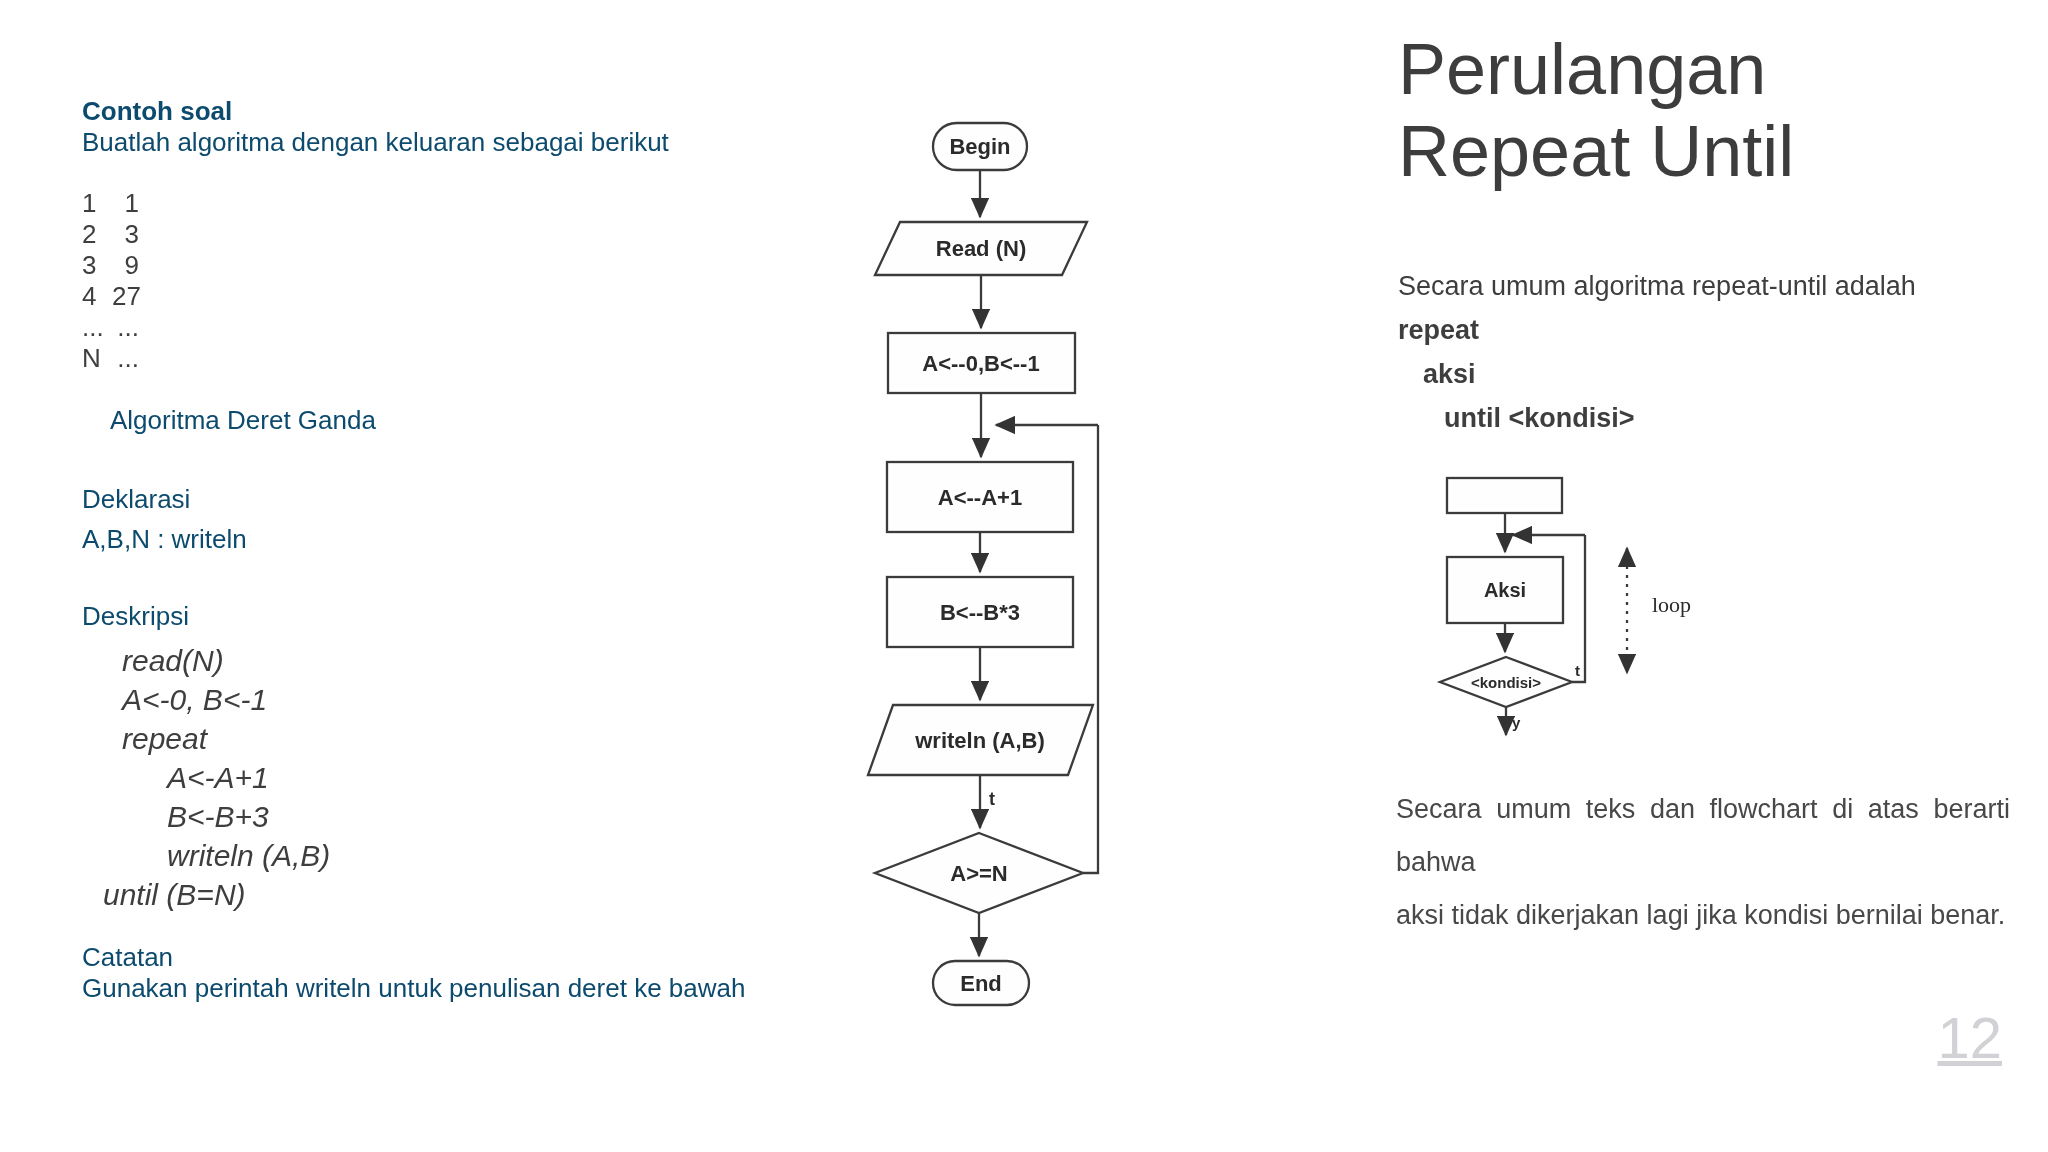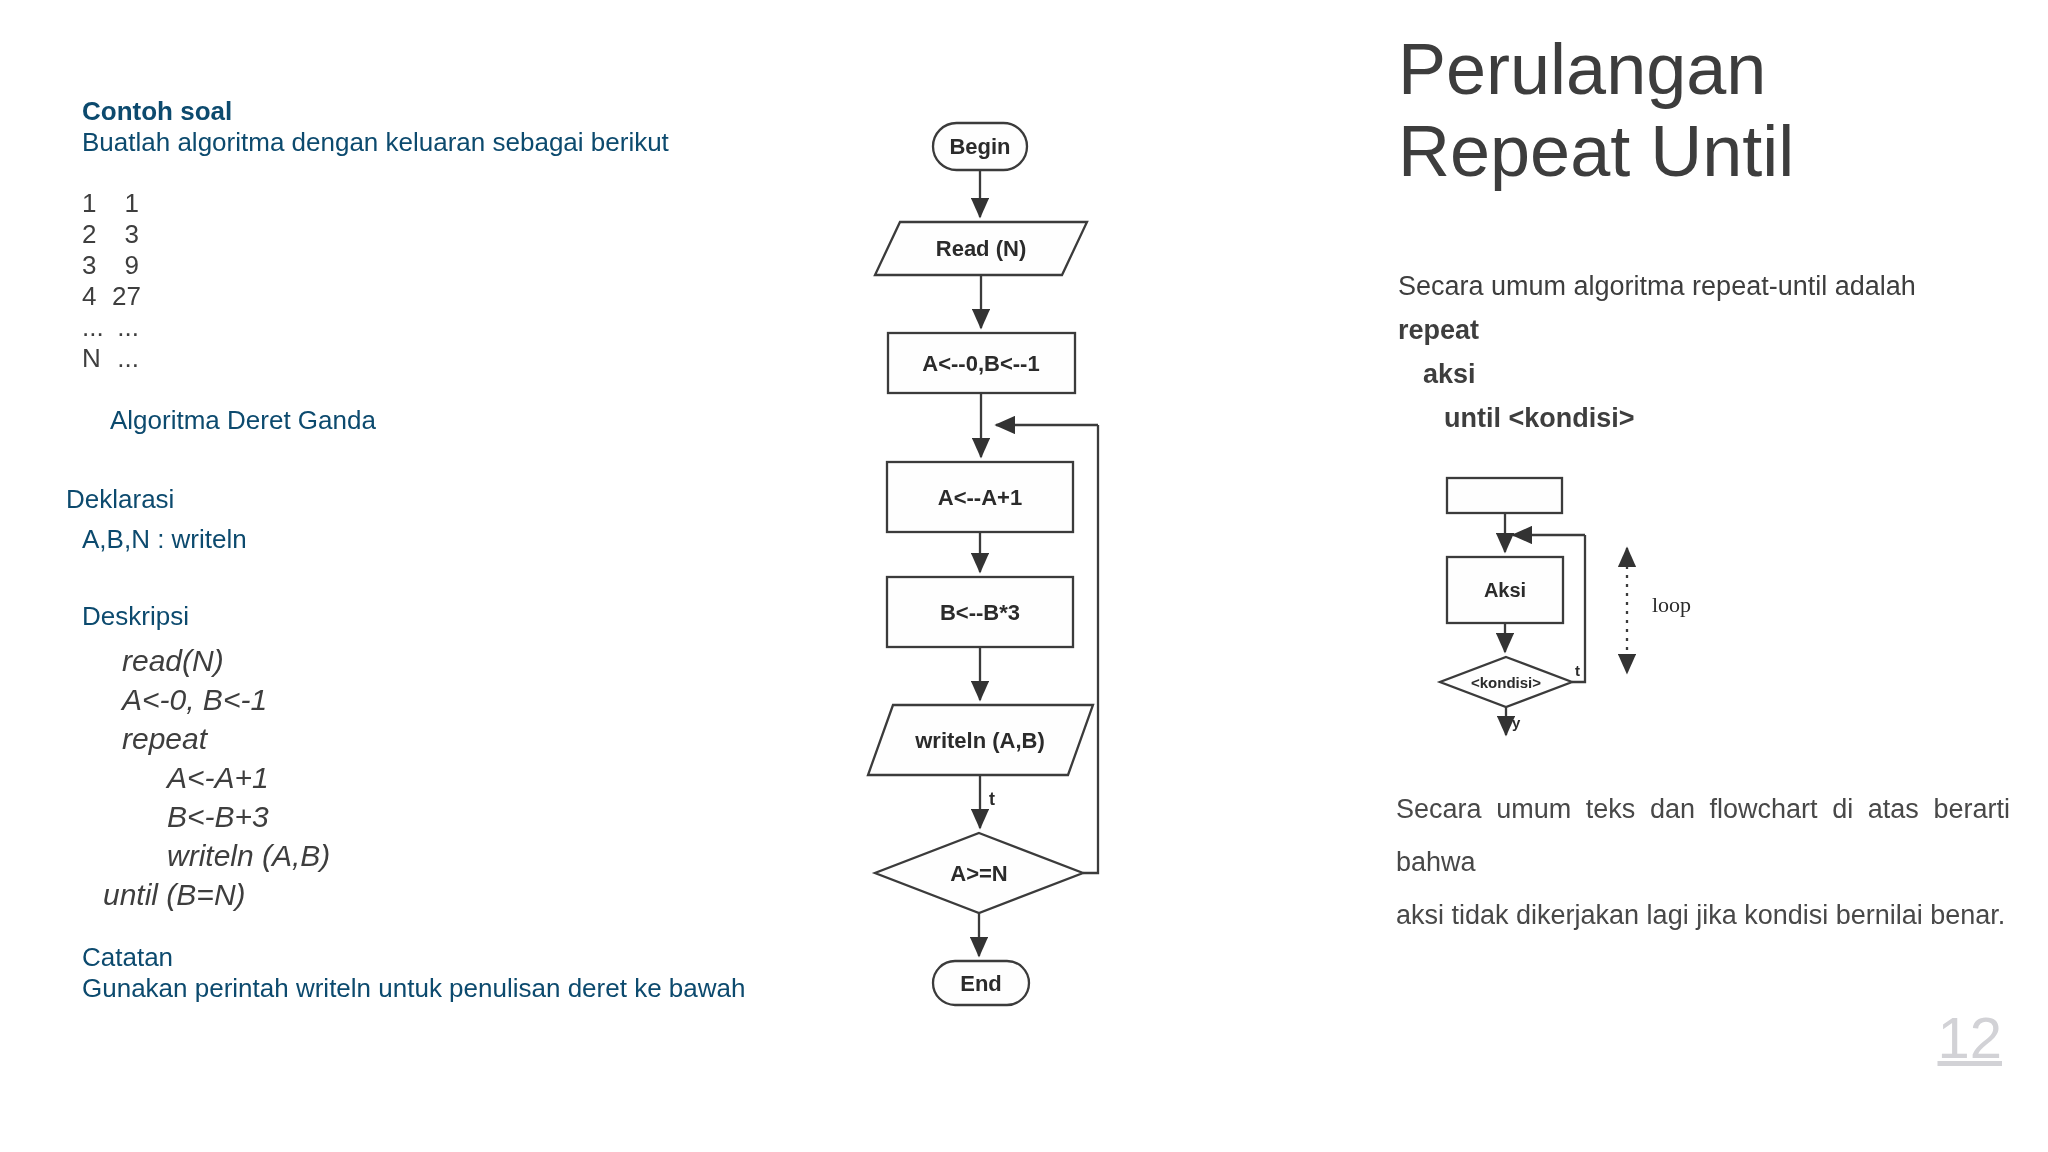--- a/index.html
+++ b/index.html
@@ -71,21 +71,21 @@
         <span class="num-c2">...</span>
       </div>
     <div class="num-row">
         <span class="num-c1">N</span>
         <span class="num-c2">...</span>
       </div>
   </div>
 
   <div class="abs body-text" style="left:82px;top:405px;margin-left:28px;">Algoritma Deret Ganda</div>
 
-  <div class="abs body-text" style="left:66px;top:484px;">Deklarasi</div>
+  <div class="abs body-text" style="left:82px;top:484px;">Deklarasi</div>
   <div class="abs body-text" style="left:82px;top:524px;">A,B,N : writeln</div>
 
   <div class="abs body-text" style="left:82px;top:601px;">Deskripsi</div>
   <div class="abs code-block" style="left:82px;top:641px;">
     <div class="code-line i1">read(N)</div>
     <div class="code-line i1">A&lt;-0, B&lt;-1</div>
     <div class="code-line i1">repeat</div>
     <div class="code-line i2">A&lt;-A+1</div>
     <div class="code-line i2">B&lt;-B+3</div>
     <div class="code-line i2">writeln (A,B)</div>

